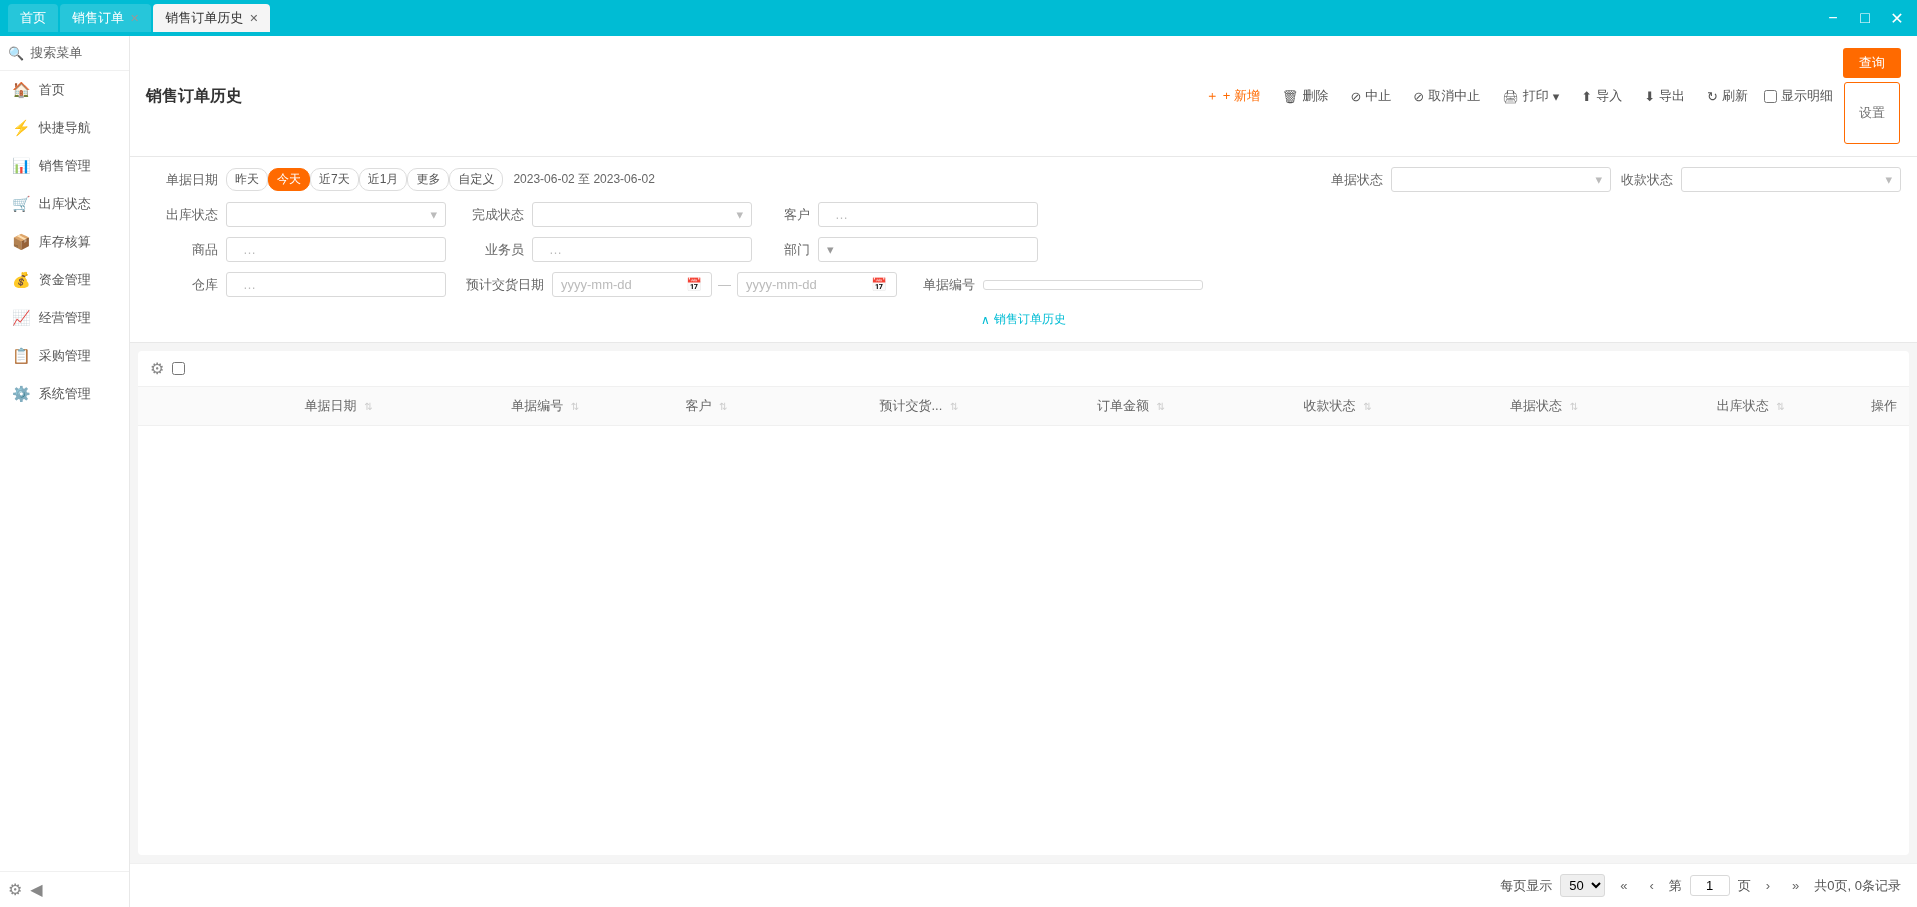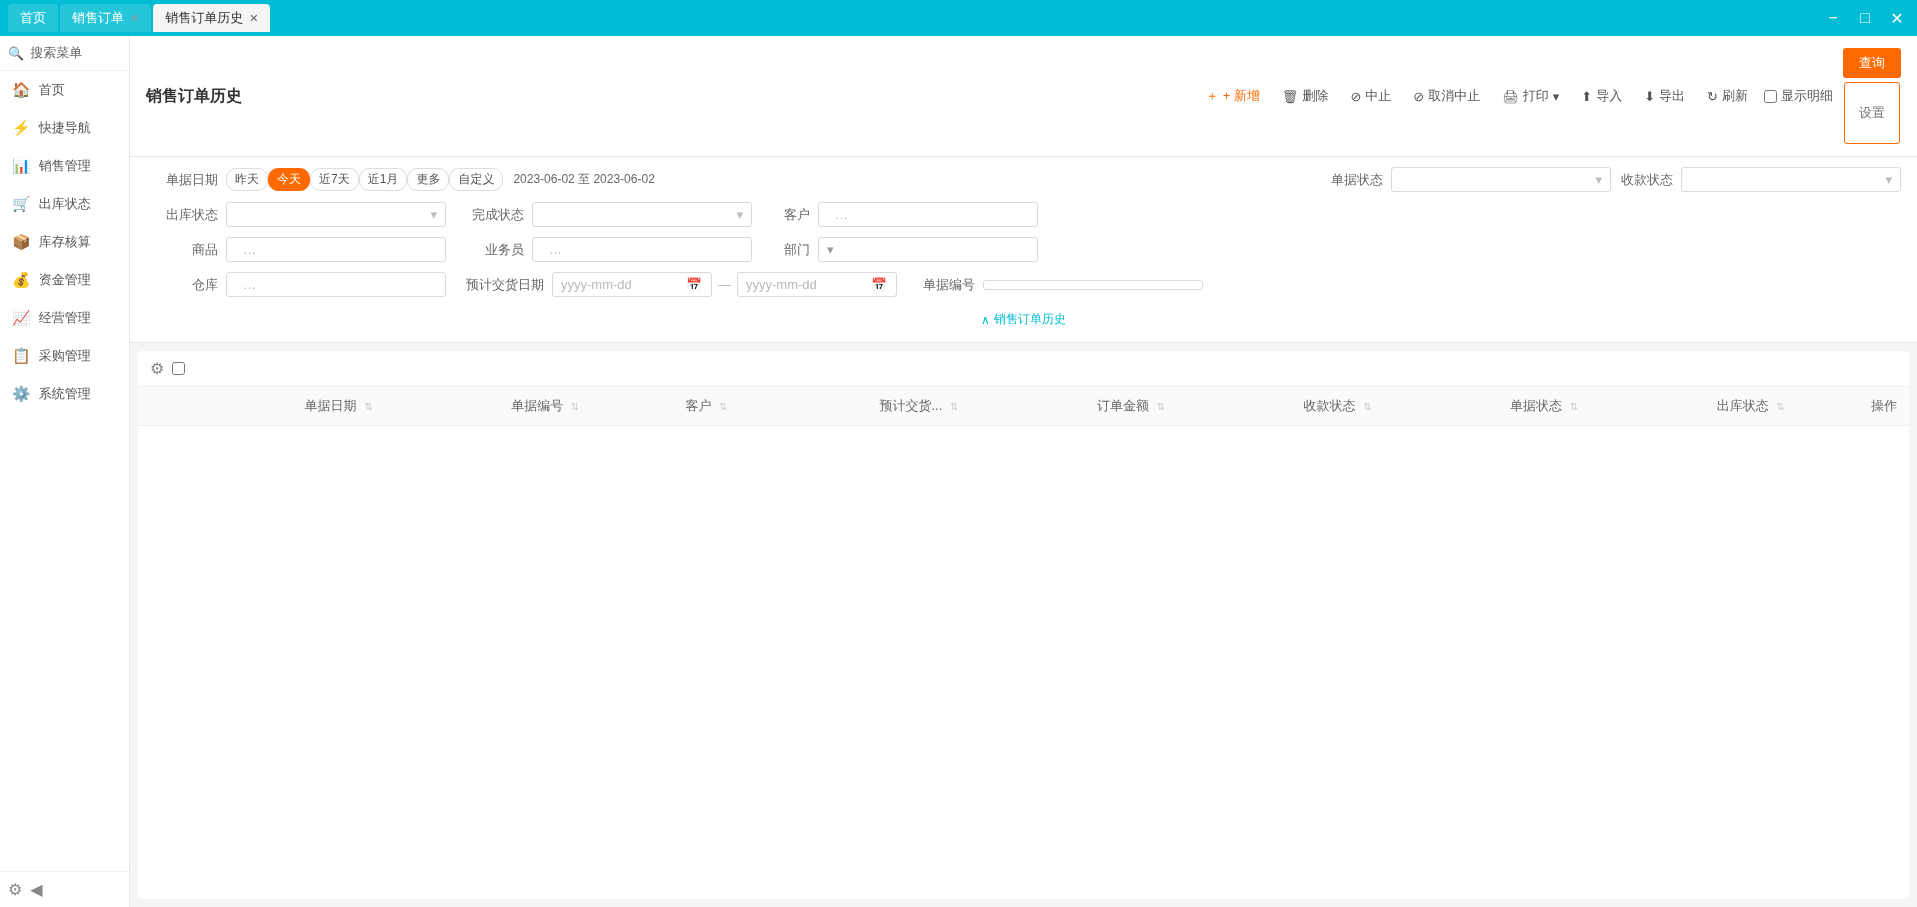--- a/index.html
+++ b/index.html
@@ -339,15 +339,29 @@
               </th>
             </tr>
           </thead>
           <tbody>
           </tbody>
         </table>
 
       </div>
     </div>
 
+    <div class="table-footer">
+      <span>每页显示</span>
+      <select class="page-size-select">
+        <option>50</option>
+      </select>
+      <span class="page-btn">«</span>
+      <span class="page-btn">‹</span>
+      <span>第</span>
+      <input class="page-input" type="text" value="1" style="">
+      <span>页</span>
+      <span class="page-btn">›</span>
+      <span class="page-btn">»</span>
+      <span>共0页, 0条记录</span>
+    </div>
 
   </div>
 </div>
 
 </body></html>

